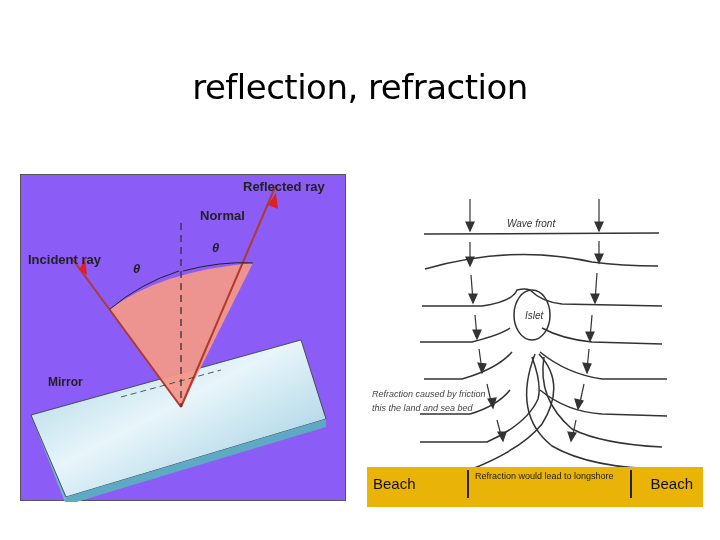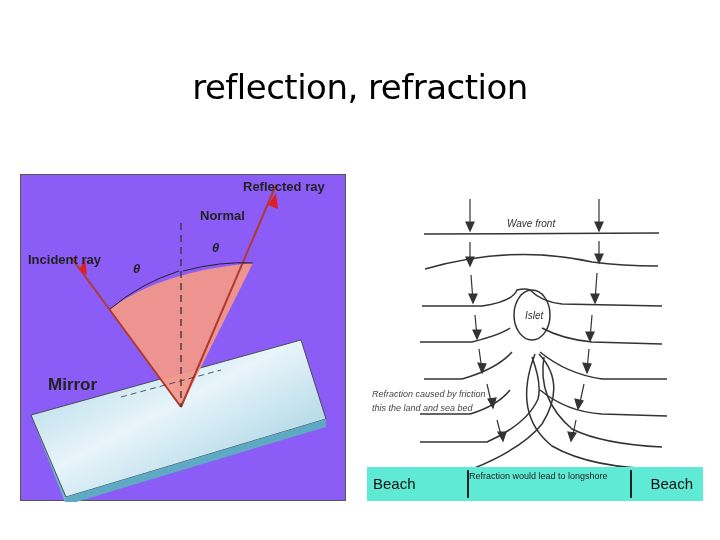--- a/index.html
+++ b/index.html
@@ -1,23 +1,23 @@
 <!DOCTYPE html>
 <html><head>
 <meta charset="utf-8">
 <style>
   html, body { margin: 0; padding: 0; background: #ffffff; }
   body { width: 720px; height: 540px; position: relative; overflow: hidden; font-family: "Liberation Sans", sans-serif; }
   .title { position: absolute; left: 0; top: 38px; width: 720px; text-align: center; font-family: "DejaVu Sans", sans-serif; font-size: 34px; color: #000; letter-spacing: -0.5px; margin-top: 29px; }
   .panel-left { position: absolute; left: 20px; top: 174px; width: 326px; height: 327px; background: #8b5cf6; border: 1px solid #555; box-sizing: border-box; }
   .panel-right { position: absolute; left: 362px; top: 184px; width: 348px; height: 305px; font-style: italic; }
-  .beach-bar { position: absolute; left: 367px; top: 467px; width: 336px; height: 34px; background: #5eead4; }
+  .beach-bar { position: absolute; left: 367px; top: 467px; width: 336px; height: 40px; background: #eab308; }
   .beach-left { position: absolute; left: 6px; top: 8px; font-size: 15px; color: #111; }
   .beach-right { position: absolute; right: 10px; top: 8px; font-size: 15px; color: #111; }
-  .beach-note { position: absolute; left: 100px; top: 3px; width: 165px; height: 28px; border-left: 2px solid #222; border-right: 2px solid #222; font-size: 9px; line-height: 13px; color: #222; box-sizing: border-box; }
+  .beach-note { position: absolute; left: 100px; top: 3px; width: 165px; height: 28px; border-left: 2px solid #222; border-right: 2px solid #222; font-size: 9px; line-height: 13px; color: #222; padding-left: 6px; box-sizing: border-box; }
 </style>
 </head>
 <body>
 
 <div class="title">reflection, refraction</div>
 
 <div class="panel-left">
   <svg width="326" height="327" viewBox="0 0 326 327">
     <defs>
       <linearGradient id="mirrorGrad" x1="0" y1="0" x2="1" y2="1">
@@ -45,21 +45,21 @@
     <path d="M89,134 Q120,108 158,96" fill="none" stroke="#222" stroke-width="1"></path>
     <path d="M162,96 Q200,86 232,88" fill="none" stroke="#222" stroke-width="1"></path>
 
     <line x1="100" y1="222" x2="200" y2="195" stroke="#333" stroke-width="0.8" stroke-dasharray="6,4"></line>
   </svg>
   <span style="position:absolute;left:222px;top:4px;font-size:13px;font-weight:bold;color:#222;">Reflected ray</span>
   <span style="position:absolute;left:135px;top:33px;font-size:13px;font-weight:bold;color:#222;margin-left:44px;">Normal</span>
   <span style="position:absolute;left:7px;top:61px;font-size:13px;font-weight:bold;color:#222;margin-top:16px;">Incident ray</span>
   <span style="position:absolute;left:112px;top:86px;font-size:13px;font-style:italic;font-weight:bold;color:#222;">θ</span>
   <span style="position:absolute;left:191px;top:65px;font-size:13px;font-style:italic;font-weight:bold;color:#222;">θ</span>
-  <span style="position:absolute;left:27px;top:200px;font-size:17px;font-weight:bold;color:#222;">Mirror</span>
+  <span style="position:absolute;left:27px;top:200px;font-size:12px;font-weight:bold;color:#222;">Mirror</span>
 </div>
 
 <div class="panel-right">
   <svg width="348" height="305" viewBox="0 0 348 305">
     <g fill="none" stroke="#333" stroke-width="1.5">
 
       <path d="M62,50 L297,49"></path>
       <path d="M63,85 Q150,60 230,78 Q260,82 296,82"></path>
       <path d="M60,122 L120,122 Q150,118 155,106 Q163,104 168,106 Q180,118 200,120 L300,122"></path>
       <path d="M58,158 L110,158 Q140,150 148,144"></path>

